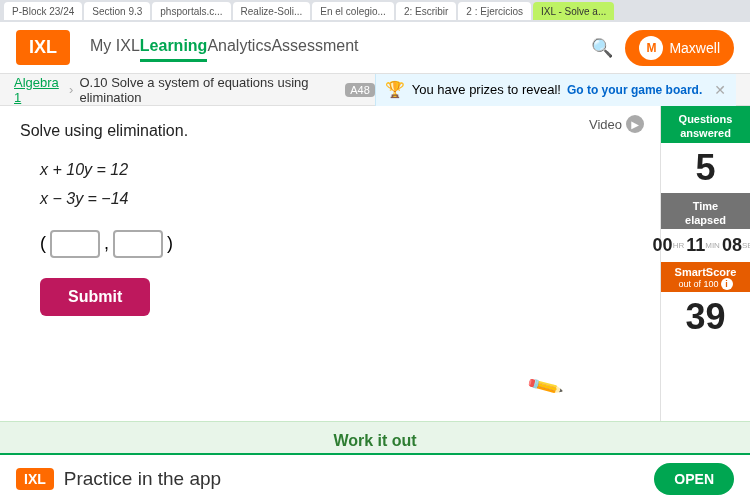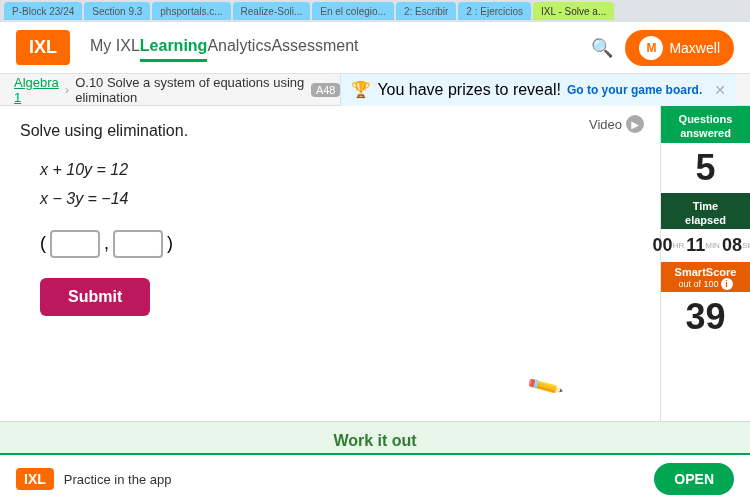--- a/index.html
+++ b/index.html
@@ -23,21 +23,21 @@
       color: #333;
       white-space: nowrap;
       overflow: hidden;
       text-overflow: ellipsis;
       max-width: 100px;
       height: 18px;
       display: flex;
       align-items: center;
     }
     .browser-tab.active { background: #bef264; }
-    .browser-tab.inactive { background: #7dd3fc; color: #555; }
+    .browser-tab.inactive { background: #ffffff; color: #555; }
 
     
     .navbar {
       background: #fff;
       height: 52px;
       display: flex;
       align-items: center;
       padding: 0 16px;
       border-bottom: 1px solid #e0e0e0;
       gap: 20px;
@@ -214,21 +214,21 @@
     .questions-answered-num {
       font-size: 36px;
       font-weight: bold;
       color: #222;
       text-align: center;
       padding: 4px 0;
       width: 100%;
       background: #fff;
     }
     .time-elapsed-box {
-      background: #14532d;
+      background: #737373;
       color: #fff;
       width: 100%;
       text-align: center;
       padding: 6px 4px 2px;
       font-size: 11px;
       font-weight: bold;
       line-height: 1.3;
     }
     .time-display {
       display: flex;
@@ -353,21 +353,21 @@
     .app-bar-logo {
       background: #ff6a00;
       color: #fff;
       font-weight: bold;
       font-size: 14px;
       padding: 3px 8px;
       border-radius: 4px;
     }
     .app-bar-text {
       flex: 1;
-      font-size: 13px;
+      font-size: 19px;
       color: #333;
     }
     .open-btn {
       background: #00a651;
       color: #fff;
       border: none;
       border-radius: 20px;
       padding: 8px 20px;
       font-size: 14px;
       cursor: pointer;
@@ -409,21 +409,21 @@
 
 <div style="display:flex; align-items:center; background:#f5f5f5; border-bottom:1px solid #e0e0e0; height:32px; padding:0 14px; font-size:13px;">
   <div style="display:flex; align-items:center; gap:6px; flex:1;">
     <span class="breadcrumb-link">Algebra 1</span>
     <span style="color:#aaa;">›</span>
     <span class="breadcrumb-current">O.10 Solve a system of equations using elimination</span>
     <span class="breadcrumb-badge">A48</span>
   </div>
   <div style="display:flex; align-items:center; gap:6px; background:#e8f7ff; padding:0 10px; height:32px; border-left:1px solid #c8e8f8;">
     <span style="font-size:16px;">🏆</span>
-    <span style="font-size:16px;">You have prizes to reveal!</span>
+    <span style="font-size:13px;">You have prizes to reveal!</span>
     <span class="prize-link" style="font-size:12px;">Go to your game board.</span>
     <span class="prize-close">✕</span>
   </div>
 </div>
 
 <div class="main-area">
 
   <div class="question-area">
 
     <div class="video-link">

